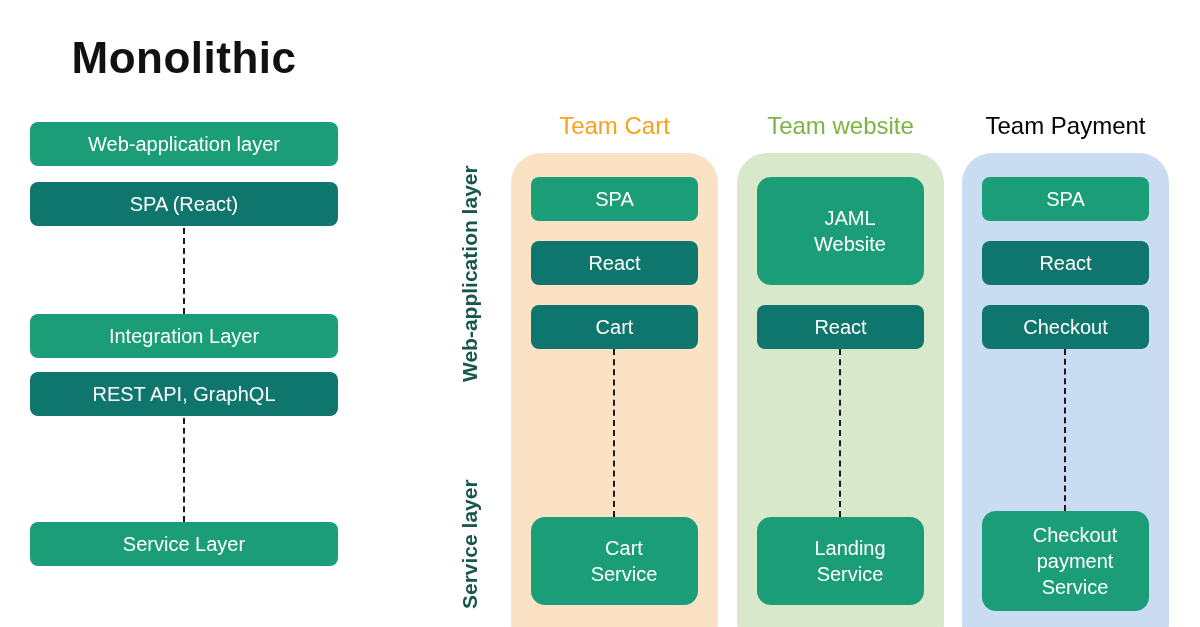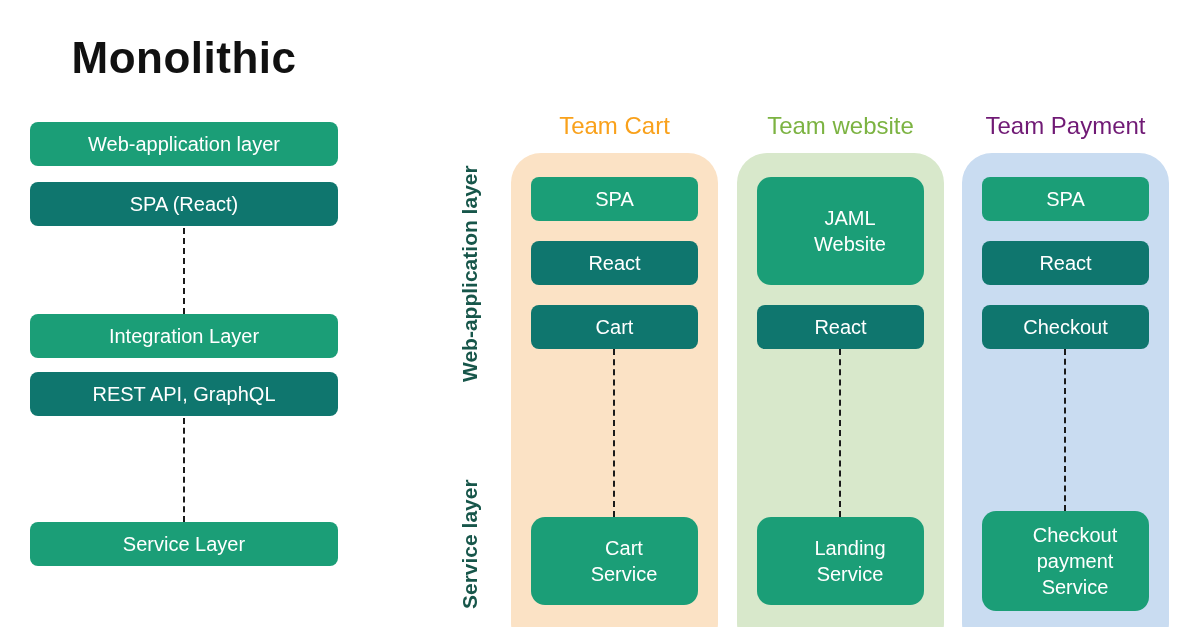--- a/index.html
+++ b/index.html
@@ -18,21 +18,21 @@
   .blue  { background:#0f766e; }
 
   .mono-block { left:30px; width:308px; height:44px; }
 
   .dash { position:absolute; width:0; border-left:2px dashed #1a1a1a; }
 
   .team-label { position:absolute; top:112px; width:207px; text-align:center;
                 font-size:24px; font-weight:400; }
   .team-cart    { left:511px; color:#F9A11B; }
   .team-website { left:737px; color:#7CB342; }
-  .team-payment { left:962px; color:#701a75; }
+  .team-payment { left:962px; color:#000000; }
 
   .column { position:absolute; top:153px; width:207px; height:500px; border-radius:30px; }
   .col-cart    { left:511px; background:#FBE2C5; }
   .col-website { left:737px; background:#D8E8CB; }
   .col-payment { left:962px; background:#C9DCF1; }
 
   .col-block { left:20px; width:167px; }
   .h44  { height:44px; }
   .tall { border-radius:14px;padding-left:19px; }
 

